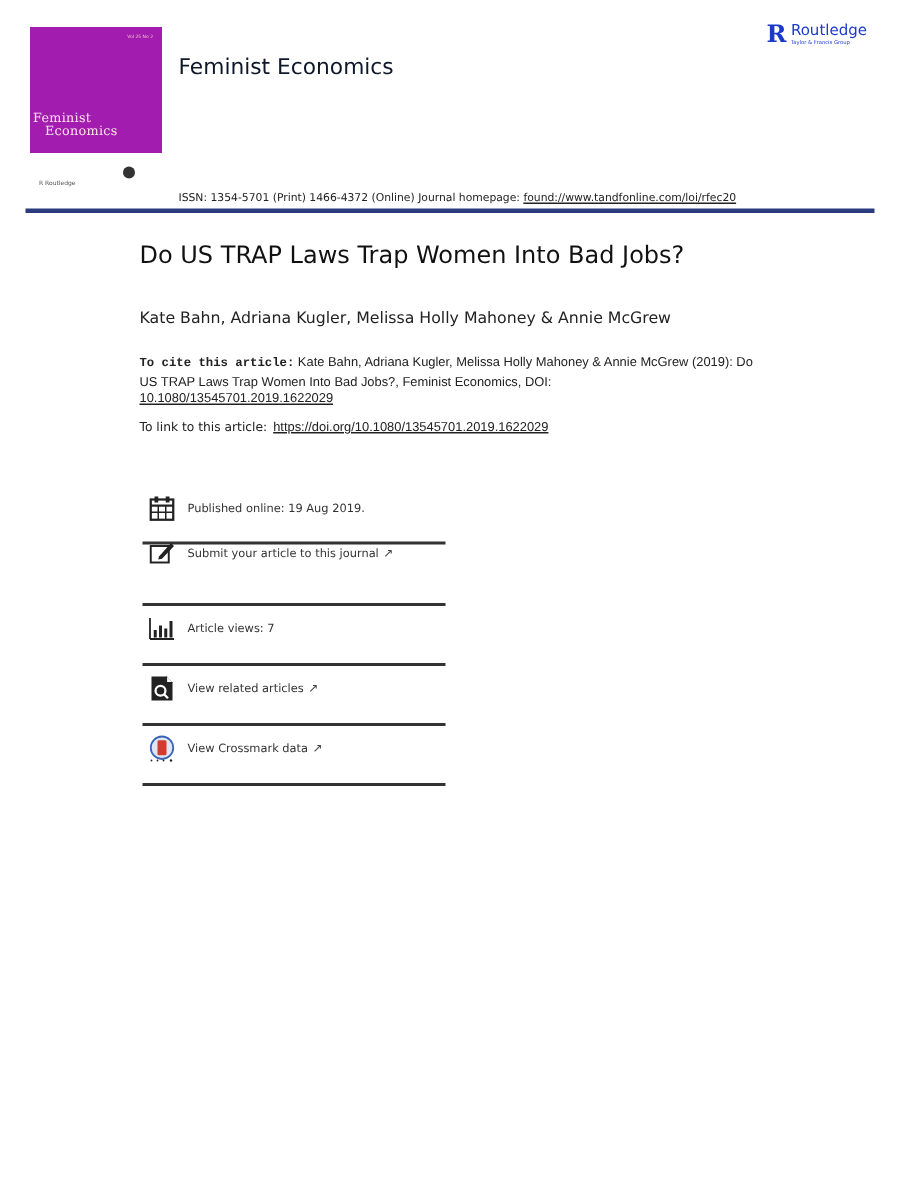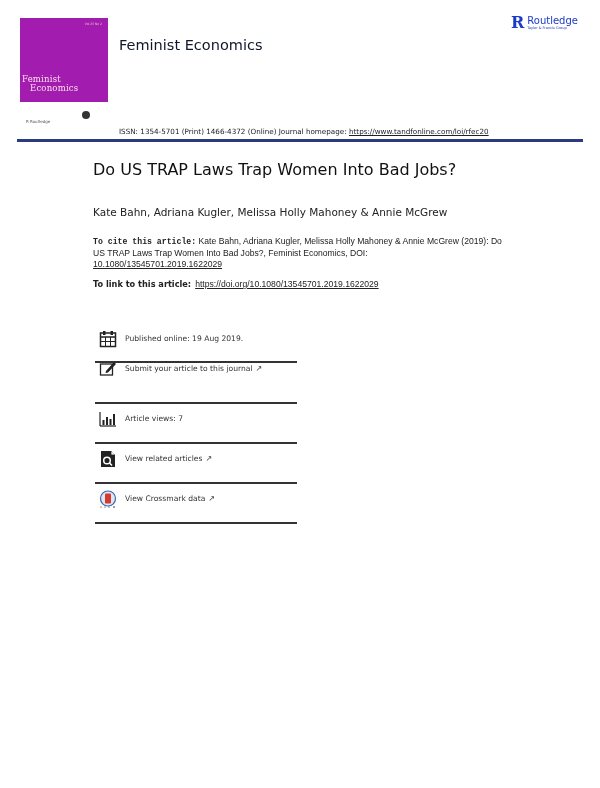--- a/index.html
+++ b/index.html
@@ -19,21 +19,21 @@
   .routledge .sub { font-size:3.5px; line-height:5px; color:#1b3ac8; }
   .issn { left:119px; top:127px; font-size:7.2px; color:#222; white-space:nowrap; }
   .issn a { color:#222; text-decoration:underline; }
   .rule { left:17px; top:139px; width:566px; height:3px; background:#2c3b7e; }
   .title { left:93px; top:160px; font-size:16px; color:#111; white-space:nowrap; }
   .authors { left:93px; top:206px; font-size:10.5px; color:#222; white-space:nowrap; }
   .cite { left:93px; top:236px; width:420px; font-family:"Liberation Sans", sans-serif; font-size:8.6px; line-height:11.5px; color:#222; }
   .cite b { font-family:Liberation Mono, monospace; font-weight:600; font-size:8.2px; }
   .cite .u { text-decoration:underline;text-align:right; }
   .link { left:93px; top:279px; font-size:8.6px; color:#222; white-space:nowrap; }
-  .link b { font-weight:700; font-size:8.2px; }
+  .link b { font-weight:400; font-size:8.2px; }
   .link .u { text-decoration:underline; font-family:"Liberation Sans", sans-serif; margin-left:4px; }
   .box-item { position:absolute; left:95px; width:202px; height:40px; }
   .box-item .ico { position:absolute; left:4px; top:8px; width:18px; height:18px; }
   .box-item .lbl { position:absolute; left:30px; top:12px; font-size:7.6px; color:#333; white-space:nowrap; }
   .box-line { position:absolute; left:95px; width:202px; height:1.5px; background:#333; }
   .ext { font-size:8px; margin-left:3px; color:#444; }
   .footer { left:0; width:600px; top:727px; text-align:center; font-size:7.6px; line-height:10.5px; color:#333; }
 </style>
 </head>
 <body>
@@ -51,21 +51,21 @@
 
 <div class="abs routledge">
   <span class="r">R</span>
   <div>
     <div class="name">Routledge</div>
     <div class="sub">Taylor &amp; Francis Group</div>
   </div>
 </div>
 
 <div class="abs issn">
-  <span>ISSN: 1354-5701 (Print) 1466-4372 (Online) Journal homepage: </span><a>https://www.tandfonline.com/loi/rfec20</a>
+  <span>ISSN: 1354-5701 (Print) 1466-4372 (Online) Journal homepage: </span><a>found://www.tandfonline.com/loi/rfec20</a>
 </div>
 
 <div class="abs rule"></div>
 
 <div class="abs title">Do US TRAP Laws Trap Women Into Bad Jobs?</div>
 <div class="abs authors">Kate Bahn, Adriana Kugler, Melissa Holly Mahoney &amp; Annie McGrew</div>
 
 <div class="abs cite">
   <b>To cite this article:</b>
   <span>Kate Bahn, Adriana Kugler, Melissa Holly Mahoney &amp; Annie McGrew (2019): Do US TRAP Laws Trap Women Into Bad Jobs?, Feminist Economics, DOI:</span><br>

